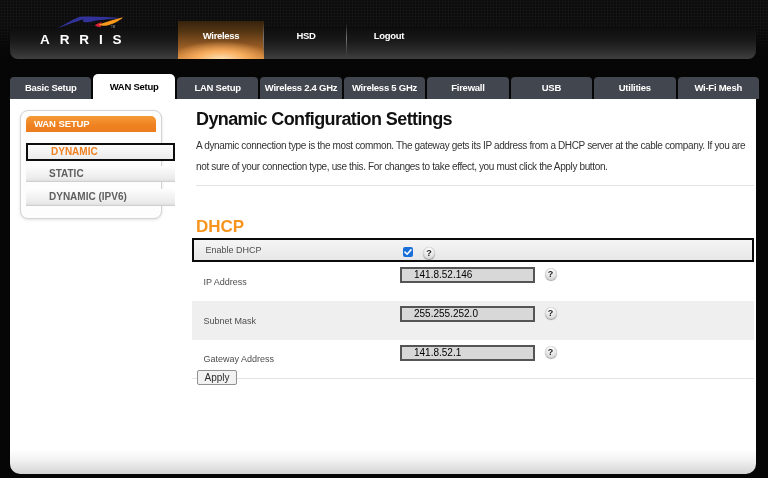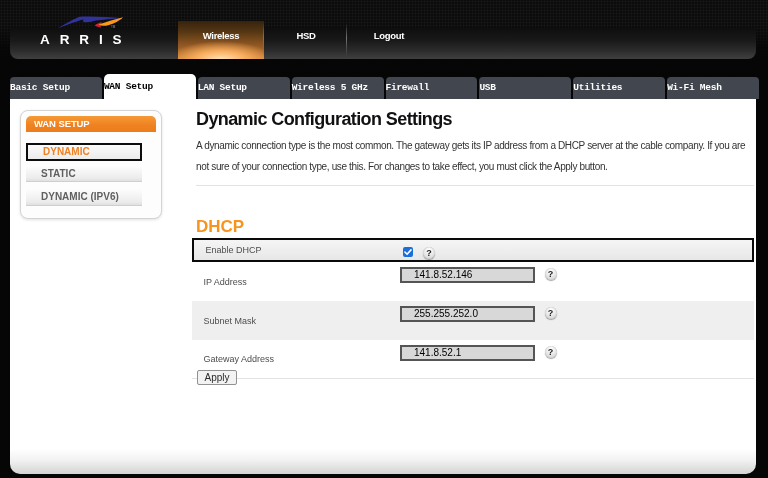--- a/index.html
+++ b/index.html
@@ -16,34 +16,34 @@
 .navtab{position:absolute;top:21px;height:38px;width:84px;color:#fff;font-size:9.5px;font-weight:bold;
   letter-spacing:-0.3px;text-align:center;line-height:30px;}
 .wireless{left:178px;width:86px;
   background:
    radial-gradient(ellipse 62% 50% at 50% 103%, #ffe7bd 0%, #f8ad5e 48%, rgba(248,173,94,0) 100%),
    linear-gradient(180deg,#36230d 0%,#553613 28%,#8a5421 60%,#b26c2a 85%, #c98236 100%);}
 .navsep{position:absolute;top:23px;width:1px;height:34px;
   background:linear-gradient(180deg,rgba(120,120,120,0) 0%,#757575 45%,rgba(120,120,120,0) 100%);}
 .tabs{position:absolute;left:10px;top:77px;width:749px;height:22px;display:flex;gap:2px;}
 .tab{flex:1;background:#42464e;color:#fff;font-size:9.5px;font-weight:bold;letter-spacing:-0.25px;
-  line-height:22px;border-radius:4px 4px 0 0;font-family:Liberation Mono, monospace;}
+  text-align:center;line-height:22px;border-radius:4px 4px 0 0;}
 .tab.active{background:#fff;color:#000;margin-top:-3px;line-height:26px;border-radius:5px 5px 0 0;}
 .content{position:absolute;left:10px;top:99px;width:746px;height:375px;
   background:linear-gradient(180deg,#fff 0%,#fff 350px,#f2f2f2 361px,#d6d6d6 374px);
   border-radius:0 0 10px 10px;}
 
 .panel{position:absolute;left:10px;top:11px;width:142px;height:109px;background:#fdfdfd;
   border:1px solid #d4d4d4;border-radius:8px;box-shadow:0 1px 3px rgba(0,0,0,0.12);box-sizing:border-box;}
 .phead{position:absolute;left:5px;top:5px;width:130px;height:16px;border-radius:5px 5px 0 0;
   background:linear-gradient(180deg,#f59a36 0%,#ef8121 60%,#ec7d1e 100%);
   color:#fff;font-weight:bold;font-size:9.5px;line-height:16px;padding-left:8px;box-sizing:border-box;letter-spacing:-0.1px;}
-.pitem{position:absolute;left:5px;width:116px;box-sizing:border-box;font-weight:bold;font-size:10px;
+.pitem{position:absolute;left:5px;width:149px;box-sizing:border-box;font-weight:bold;font-size:10px;
   color:#5f5f5f;background:linear-gradient(180deg,#fdfdfd 0%,#ececec 80%,#e0e0e0 100%);
-  border-bottom:1px solid #cfcfcf;padding-left:15px;}
+  border-bottom:1px solid #cfcfcf;padding-left:23px;}
 .pitem.sel{border:2px solid #0d0d0d;color:#f08122;background:linear-gradient(180deg,#fbfbfb 0%,#ebebeb 100%);}
 
 .h1{position:absolute;left:186px;top:10px;font-size:18px;font-weight:bold;color:#111;letter-spacing:-0.6px;}
 .para{position:absolute;left:186px;top:36px;width:552px;font-size:10px;color:#333;line-height:21px;letter-spacing:-0.36px;}
 .rule{position:absolute;left:186px;top:86px;width:558px;height:1px;background:#e2e2e2;}
 .dhcp{position:absolute;left:186px;top:118px;font-size:17px;font-weight:bold;color:#f7941e;}
 .tbl{position:absolute;left:181.5px;top:138.5px;width:562px;}
 .row{position:relative;height:39px;font-size:9px;color:#4d4d4d;box-sizing:border-box;}
 .row .lbl{position:absolute;left:12px;top:50%;transform:translateY(-50%);}
 .row.first{height:24.5px;border:2px solid #0a0a0a;background:linear-gradient(180deg,#f5f5f5,#e7e7e7);}
@@ -76,20 +76,21 @@
   <div class="logoletters">ARRIS</div>
   <div class="navtab" style="left:264px;">HSD</div>
   <div class="navtab wireless">Wireless</div>
   <div class="navtab" style="left:347px;">Logout</div>
   <div class="navsep" style="left:263px;"></div>
   <div class="navsep" style="left:346px;"></div>
   <div class="tabs">
     <div class="tab">Basic Setup</div>
     <div class="tab active">WAN Setup</div>
     <div class="tab">LAN Setup</div>
+    <div class="tab">Wireless 2.4 GHz</div>
     <div class="tab">Wireless 5 GHz</div>
     <div class="tab">Firewall</div>
     <div class="tab">USB</div>
     <div class="tab">Utilities</div>
     <div class="tab">Wi-Fi Mesh</div>
   </div>
   <div class="content">
     <div class="panel">
       <div class="phead">WAN SETUP</div>
       <div class="pitem sel" style="top:32px;height:18px;line-height:14px;">DYNAMIC</div>

